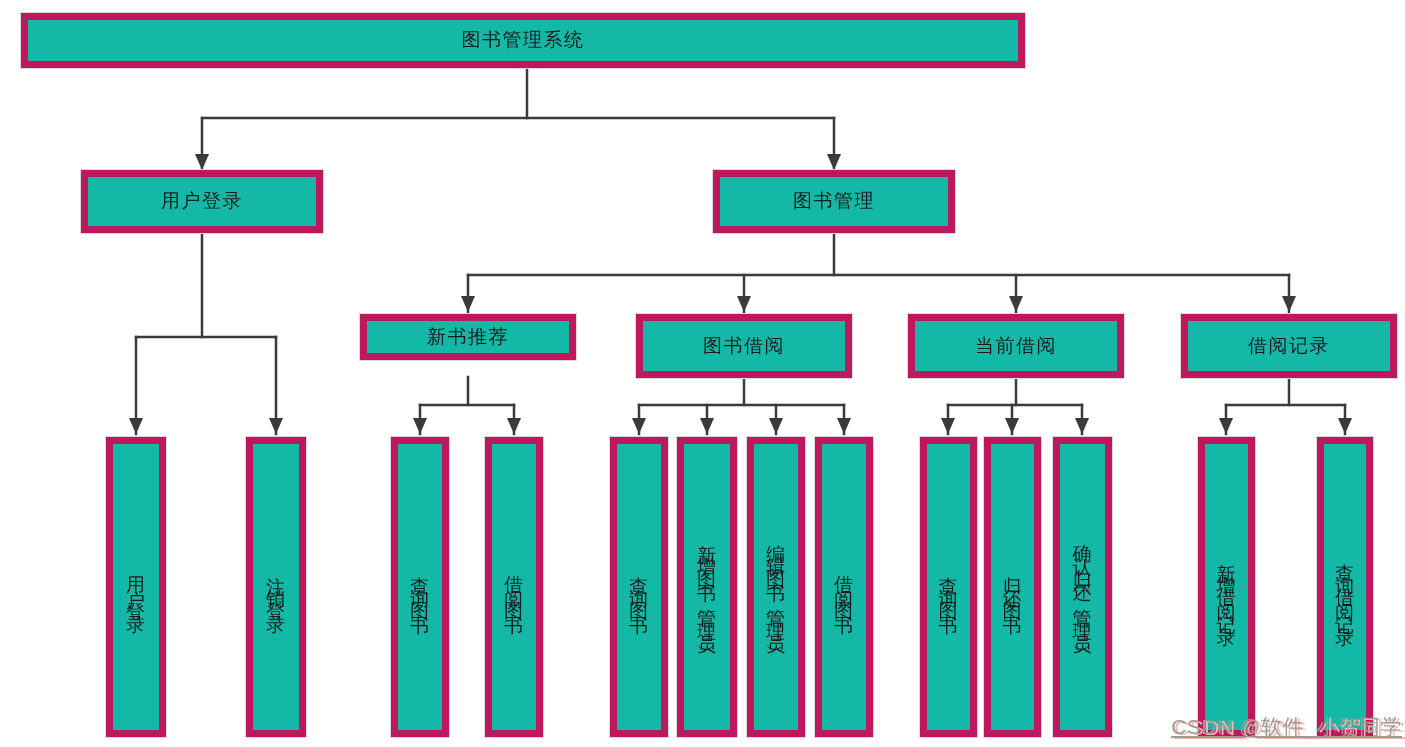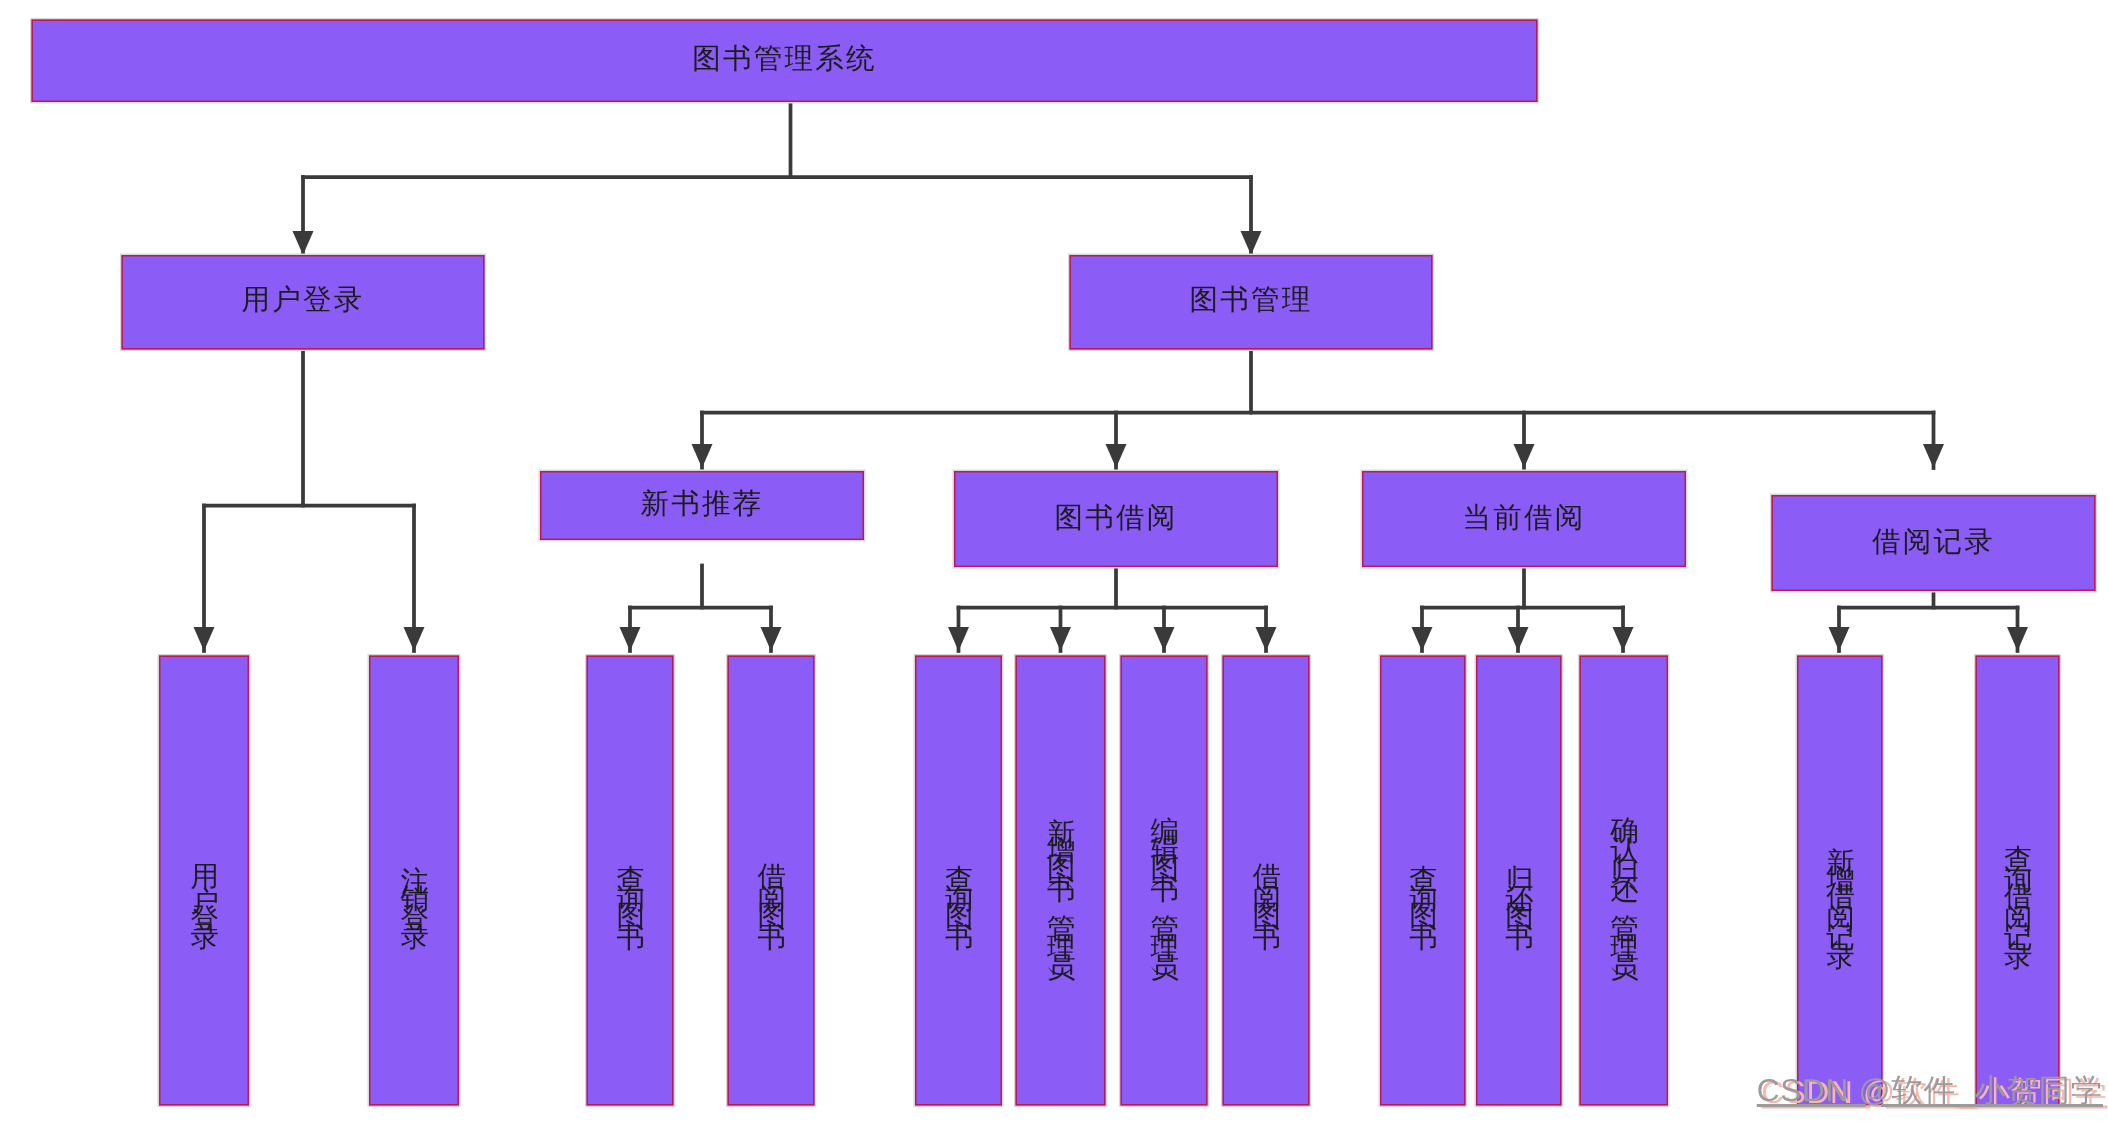--- a/index.html
+++ b/index.html
@@ -7,22 +7,22 @@
     position:relative;
     width:1405px;height:747px;
     background:#ffffff;
     overflow:hidden;
     font-family:"Liberation Sans","DejaVu Sans",sans-serif;
   }
   .wires{position:absolute;left:0;top:0;z-index:1;}
   .box{
     position:absolute;
     box-sizing:border-box;
-    background:#8b5cf6;
-    border:1px solid #be185d;
+    background:#14b8a6;
+    border:7px solid #be185d;
     box-shadow:0 0 0 1px #d8d8d8;
     display:flex;align-items:center;justify-content:center;
     color:#1c1c1c;
     font-size:19px;
     letter-spacing:1.5px;
     z-index:2;
     text-align:center;
     line-height:1.2;
   }
   .box.v{
@@ -113,21 +113,21 @@
   </svg>
 
   <div class="box h" style="left:21px;top:13px;width:1004px;height:55px;">图书管理系统</div>
 
   <div class="box h" style="left:81px;top:170px;width:242px;height:63px;">用户登录</div>
   <div class="box h" style="left:713px;top:170px;width:242px;height:63px;">图书管理</div>
 
   <div class="box h" style="left:360px;top:314px;width:216px;height:46px;">新书推荐</div>
   <div class="box h" style="left:636px;top:314px;width:216px;height:64px;">图书借阅</div>
   <div class="box h" style="left:908px;top:314px;width:216px;height:64px;text-align:right;">当前借阅</div>
-  <div class="box h" style="left:1181px;top:330px;width:216px;height:64px;">借阅记录</div>
+  <div class="box h" style="left:1181px;top:314px;width:216px;height:64px;">借阅记录</div>
 
   <div class="box v" style="left:106px;top:437px;width:60px;height:300px;">用户登录</div>
   <div class="box v" style="left:246px;top:437px;width:60px;height:300px;">注销登录</div>
 
   <div class="box v" style="left:391px;top:437px;width:58px;height:300px;">查询图书</div>
   <div class="box v" style="left:485px;top:437px;width:58px;height:300px;">借阅图书</div>
 
   <div class="box v" style="left:610px;top:437px;width:58px;height:300px;">查询图书</div>
   <div class="box v" style="left:677px;top:437px;width:60px;height:300px;">新增图书（管理员）</div>
   <div class="box v" style="left:747px;top:437px;width:58px;height:300px;">编辑图书（管理员）</div>

